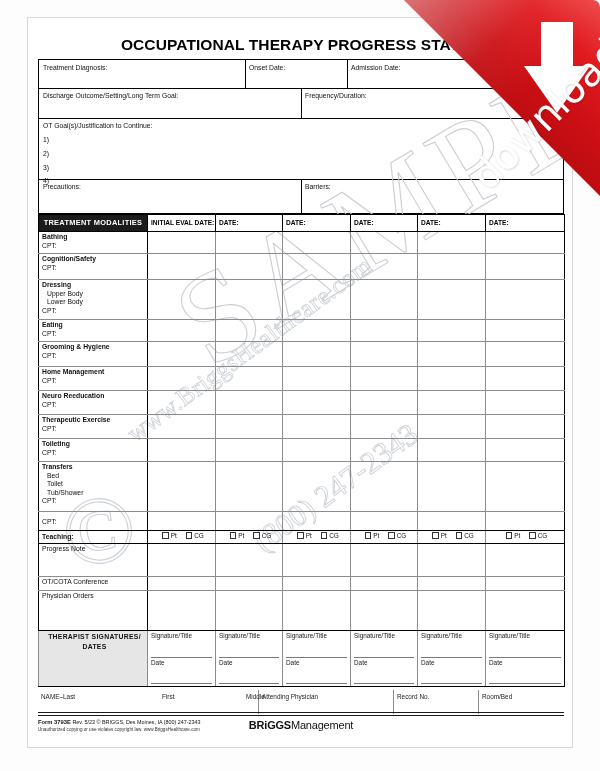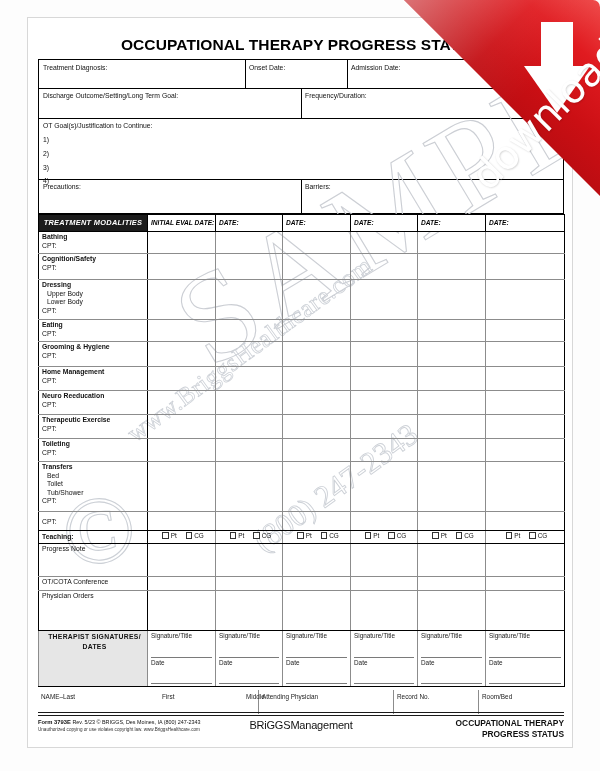--- a/index.html
+++ b/index.html
@@ -53,21 +53,21 @@
     border:0.8px solid #8c8c8c;
     font-size:6.8px;color:#111;vertical-align:top;
     padding:1.5px 0 0 3px;
     box-sizing:border-box;
     font-family:"Liberation Sans", sans-serif;
   }
   .maintable .labelcell{
     border-right:1.6px solid #000;
     border-left:1.6px solid #000;
   }
-  .hdr td{background:#1c1c1c;color:#fff;border-color:#000;font-style:italic;}
+  .hdr td{background:#1c1c1c;color:#fff;border-color:#000;}
   .hdr .modhdr{
     text-align:center;font-weight:bold;font-size:7.4px;
     letter-spacing:0.3px;line-height:1.35;
     vertical-align:middle;padding:3px 0;
     border-left:1.6px solid #000;border-right:1.6px solid #000;
   }
   .hdr .datehdr{
     background:#fff;color:#000;font-weight:bold;font-size:6.6px;
     vertical-align:middle;padding:3px 0 3px 3px;
     border-top:1.6px solid #000;border-bottom:1.6px solid #000;
@@ -108,21 +108,21 @@
   
   .footrules{position:absolute;left:38px;width:526px;}
   .rule{height:1px;background:#1a1a1a;width:100%;}
   .footer{position:absolute;left:38px;top:718px;width:526px;height:30px;}
   .fleft{position:absolute;left:0;top:0;}
   .formno{font-size:5.4px;color:#111;white-space:nowrap;line-height:1.5;}
   .formno b{font-weight:bold;font-size:5.8px;}
   .copyline{font-size:4.6px;color:#333;white-space:nowrap;line-height:1.5;}
   .brand{position:absolute;left:0;right:0;top:1px;text-align:center;
          font-size:11px;letter-spacing:-0.2px;white-space:nowrap;}
-  .brand .b1{font-weight:normal;color:#111;}
+  .brand .b1{font-weight:bold;color:#111;}
   .brand .b2{font-weight:normal;color:#111;}
   .fright{position:absolute;right:0;top:0;text-align:right;
           font-size:8.4px;font-weight:bold;line-height:1.35;color:#111;}
 
   
   .wm{position:absolute;pointer-events:none;user-select:none;}
   .wm-sample{
     left:150px;top:270px;
     font-family:"Liberation Serif", serif;
     font-size:128px;font-weight:normal;
@@ -590,24 +590,20 @@
         <b>Form 3793E</b>
         <span>Rev. 5/23  © BRIGGS, Des Moines, IA  (800) 247-2343</span>
       </div>
       <div class="copyline">Unauthorized copying or use violates copyright law.  www.BriggsHealthcare.com</div>
     </div>
 
     <div class="brand">
       <span class="b1">BRiGGS</span><span class="b2">Management</span>
     </div>
 
-    <div class="fright">
-      <div>OCCUPATIONAL THERAPY</div>
-      <div>PROGRESS STATUS</div>
-    </div>
   </div>
 
   <div class="ribbon">
     <div class="grad"></div>
     <div class="shine"></div>
     <div class="arrow">
       <div class="stem"></div>
       <div class="head"></div>
     </div>
     <div class="dl-text">download</div>

